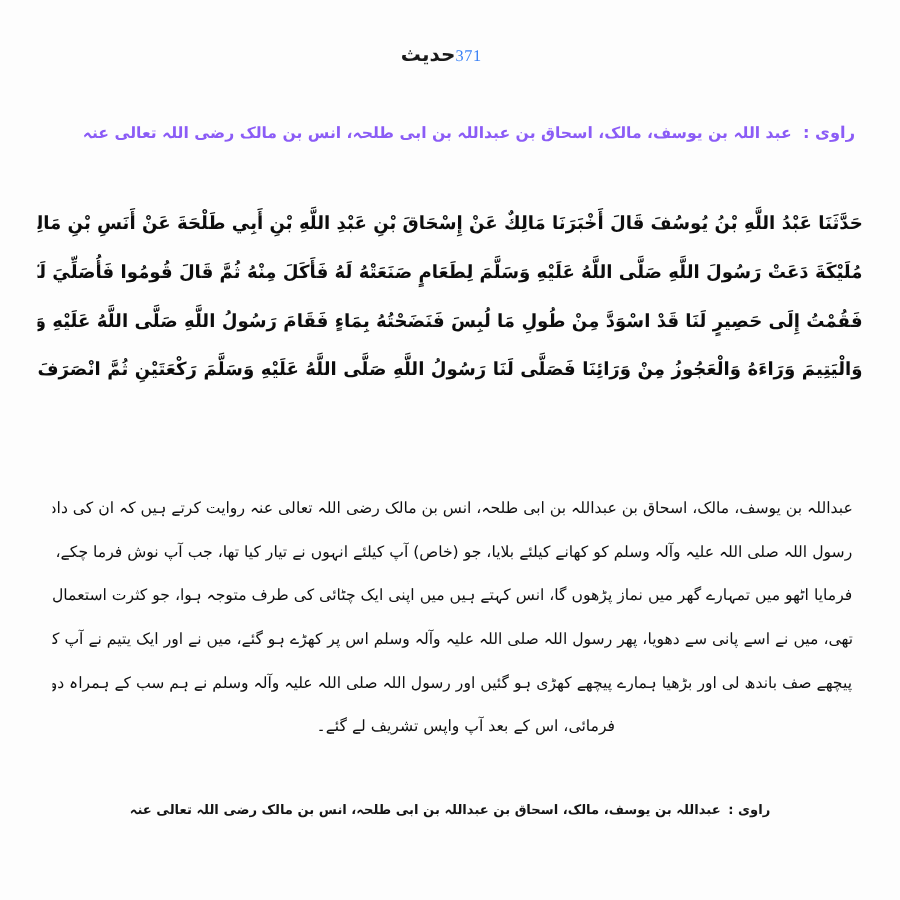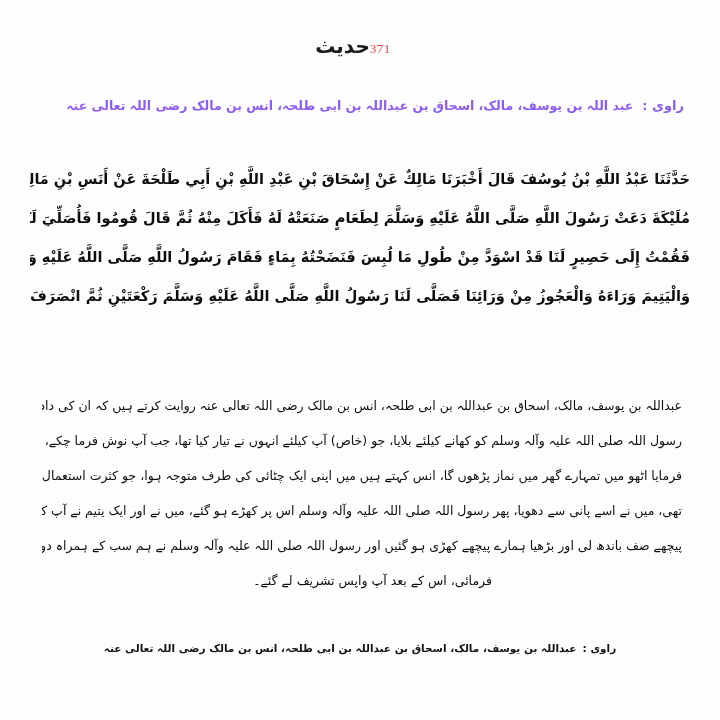--- a/index.html
+++ b/index.html
@@ -34,30 +34,30 @@
     text-align: center;
     direction: rtl;
     font-size: 15px;
     font-weight: bold;
     letter-spacing: 0.5px;
     color: #1a1a1a;
     white-space: nowrap;
   }
   .page-header .hdr-word {
     display: inline-block;
-    font-size: 20px;
+    font-size: 16px;
     font-family: "DejaVu Sans", "Liberation Sans", sans-serif;
   }
   .page-header .hdr-num {
     display: inline-block;
     margin-right: 14px;
     font-size: 13px;
     font-family: "Liberation Serif", "DejaVu Serif", serif;
     font-weight: normal;
-    color: #ef4444;
+    color: #3b82f6;
   }
 
   
   .narrator-top {
     position: absolute;
     top: 96px;
     right: 36px;
     width: 648px;
     direction: rtl;
     text-align: right;

